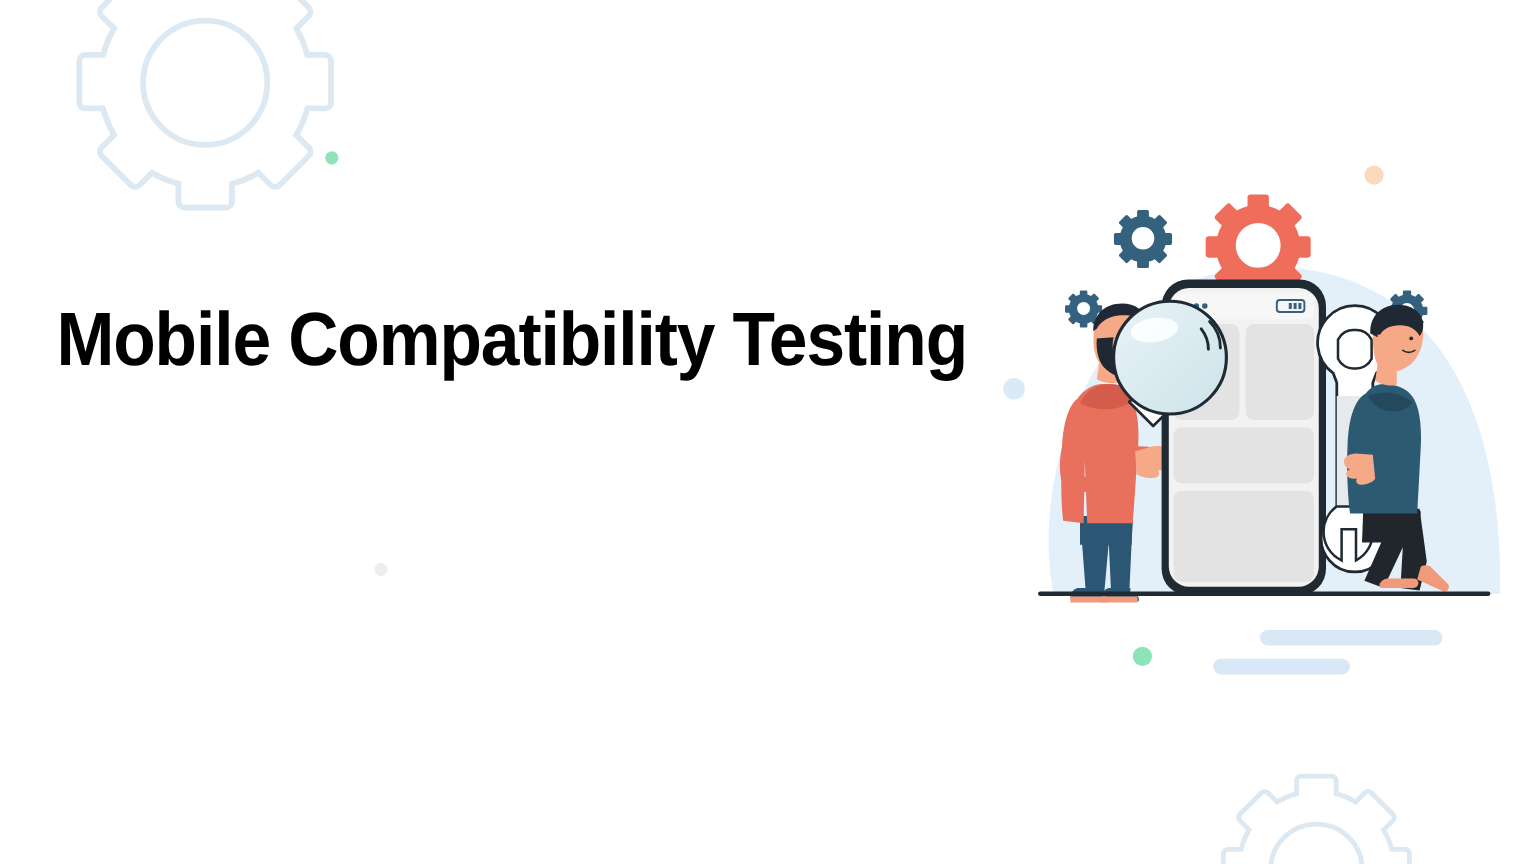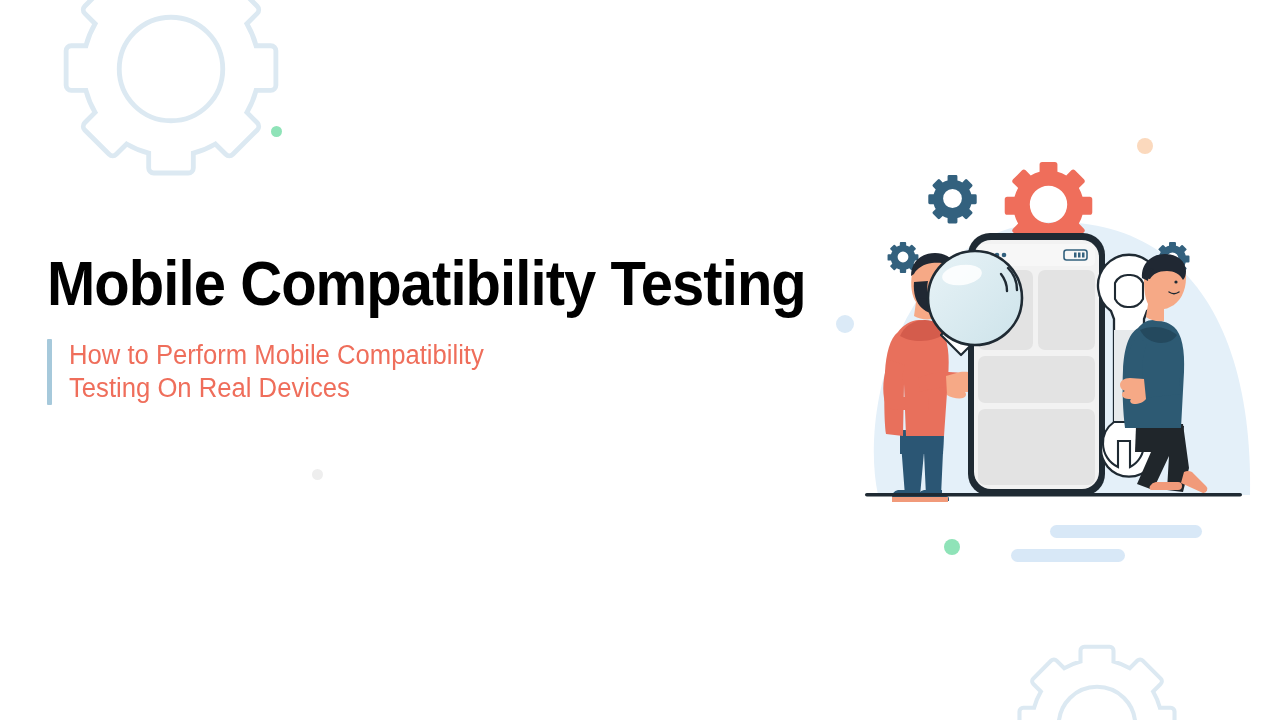--- a/index.html
+++ b/index.html
@@ -105,27 +105,20 @@
   </div>
 
   <div class="dot dot-green-1"></div>
   <div class="dot dot-gray-1"></div>
   <div class="dot dot-blue-1"></div>
   <div class="dot dot-peach-1"></div>
   <div class="dot dot-green-2"></div>
 
   <div class="text-block">
     <h1 class="headline">Mobile Compatibility Testing</h1>
-    <div class="subtitle-wrap">
-      <div class="accent-bar"></div>
-      <p class="subtitle">
-        <span>How to Perform Mobile Compatibility</span><br>
-        <span>Testing On Real Devices</span>
-      </p>
-    </div>
   </div>
 
   <div class="illustration">
     <svg width="430" height="430" viewBox="0 0 430 430" aria-hidden="true">
 
       <defs>
         <clipPath id="lensClip">
             <circle cx="137" cy="148" r="47"></circle>
           </clipPath>
         <linearGradient id="lensGrad" x1="0" y1="0" x2="1" y2="1">

